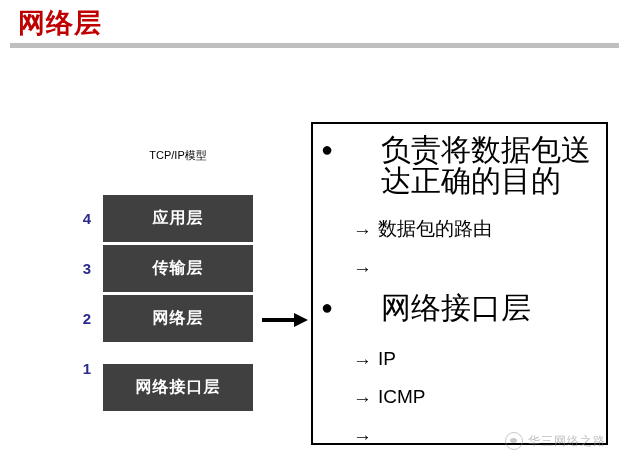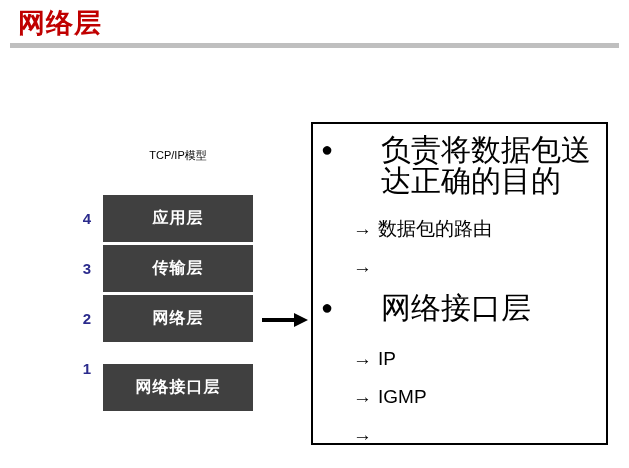--- a/index.html
+++ b/index.html
@@ -238,23 +238,27 @@
       <span class="bullet-text">网络接口层</span>
     </div>
 
     <div class="sub-item" id="sub-3">
       <span class="sub-arrow">→</span>
       <span>IP</span>
     </div>
 
     <div class="sub-item" id="sub-4">
       <span class="sub-arrow">→</span>
-      <span>IGMP</span>
+      <span>ICMP</span>
     </div>
 
     <div class="sub-item" id="sub-5">
       <span class="sub-arrow">→</span>
     </div>
 
   </div>
 
+  <div id="watermark">
+    <div id="wm-logo"></div>
+    <div id="wm-text">华三网络之路</div>
+  </div>
 
 </div>
 
 </body></html>

